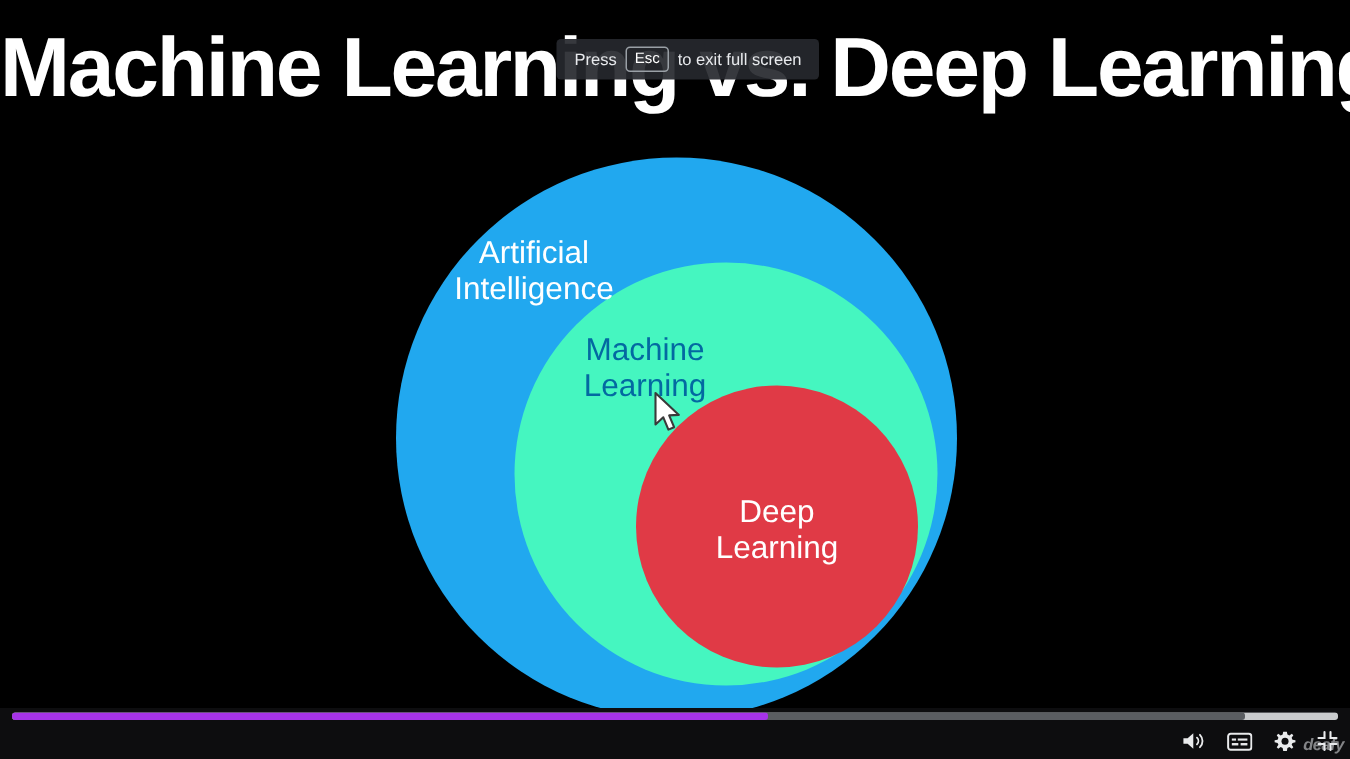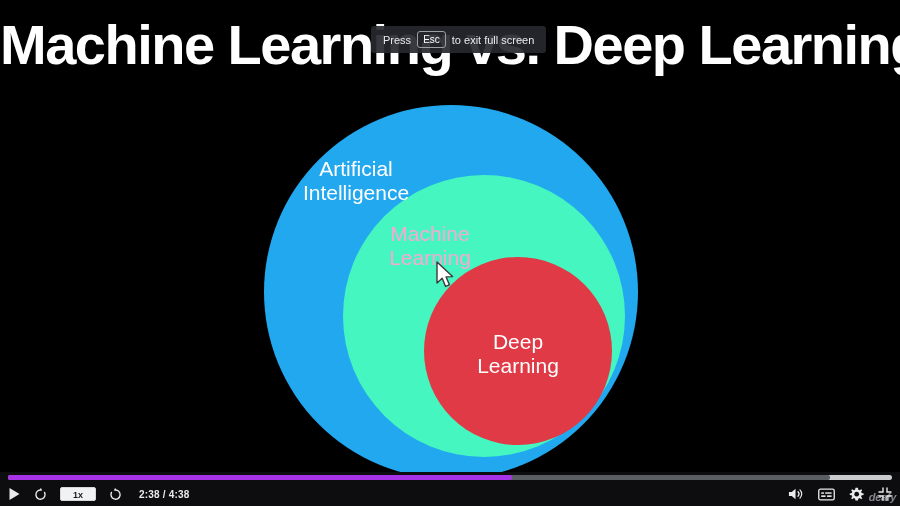--- a/index.html
+++ b/index.html
@@ -280,21 +280,21 @@
 
       <div class="venn-circle" id="circle-ai" style="background: rgb(33, 168, 239);"></div>
 
       <div class="venn-circle" id="circle-ml" style="background: rgb(69, 246, 192);"></div>
 
       <div class="venn-circle" id="circle-dl" style="background: rgb(224, 58, 70);"></div>
 
       <div class="venn-label" id="label-ai" style="color: rgb(255, 255, 255);">Artificial
 Intelligence</div>
 
-      <div class="venn-label" id="label-ml" style="color: #f9a8d4;">Machine
+      <div class="venn-label" id="label-ml" style="color: #0369a1;">Machine
 Learning</div>
 
       <div class="venn-label" id="label-dl" style="color: rgb(255, 255, 255);">Deep
 Learning</div>
     </div>
 
     <div id="slide-title" style="color: rgb(255, 255, 255);">Machine Learning vs. Deep Learning</div>
 
     <div id="fullscreen-hint">
       <span>Press</span>
@@ -312,46 +312,20 @@
   <div id="controls">
 
     <div id="progress-track">
       <div id="progress-buffer" style="background: rgb(201, 203, 205);"></div>
       <div id="progress-loaded" style="width: 93%; background: rgb(90, 93, 97);"></div>
       <div id="progress-played" style="width: 57%; background: rgb(166, 51, 232);"></div>
     </div>
 
     <div id="controls-row">
 
-      <div class="ctrl-left">
-
-        <button class="ctrl-btn" aria-label="Play">
-          <svg width="13" height="14" viewBox="0 0 13 14">
-            <path d="M1.5 1 L11.5 7 L1.5 13 Z" fill="#e9eaec"></path>
-          </svg>
-        </button>
-
-        <button class="ctrl-btn" aria-label="Rewind">
-          <svg width="15" height="15" viewBox="0 0 16 16">
-            <path d="M8 3.2 A4.9 4.9 0 1 0 12.3 5.8" fill="none" stroke="#e9eaec" stroke-width="1.5" stroke-linecap="round"></path>
-            <path d="M8.4 0.8 L7.2 3.3 L9.9 3.9 Z" fill="#e9eaec"></path>
-          </svg>
-        </button>
-
-        <button id="speed-button">1x</button>
-
-        <button class="ctrl-btn" aria-label="Forward">
-          <svg width="15" height="15" viewBox="0 0 16 16">
-            <path d="M8 3.2 A4.9 4.9 0 1 1 3.7 5.8" fill="none" stroke="#e9eaec" stroke-width="1.5" stroke-linecap="round"></path>
-            <path d="M7.6 0.8 L8.8 3.3 L6.1 3.9 Z" fill="#e9eaec"></path>
-          </svg>
-        </button>
-
-        <div id="time-display">2:38 / 4:38</div>
-      </div>
 
       <div class="ctrl-right">
 
         <button class="ctrl-btn" aria-label="Volume">
           <svg width="16" height="14" viewBox="0 0 17 14">
             <path d="M1 5 L4 5 L8 1.5 L8 12.5 L4 9 L1 9 Z" fill="#e9eaec"></path>
             <path d="M10.6 4.6 A3.4 3.4 0 0 1 10.6 9.4" fill="none" stroke="#e9eaec" stroke-width="1.3" stroke-linecap="round"></path>
             <path d="M12.7 2.6 A6.2 6.2 0 0 1 12.7 11.4" fill="none" stroke="#e9eaec" stroke-width="1.3" stroke-linecap="round"></path>
           </svg>
         </button>

